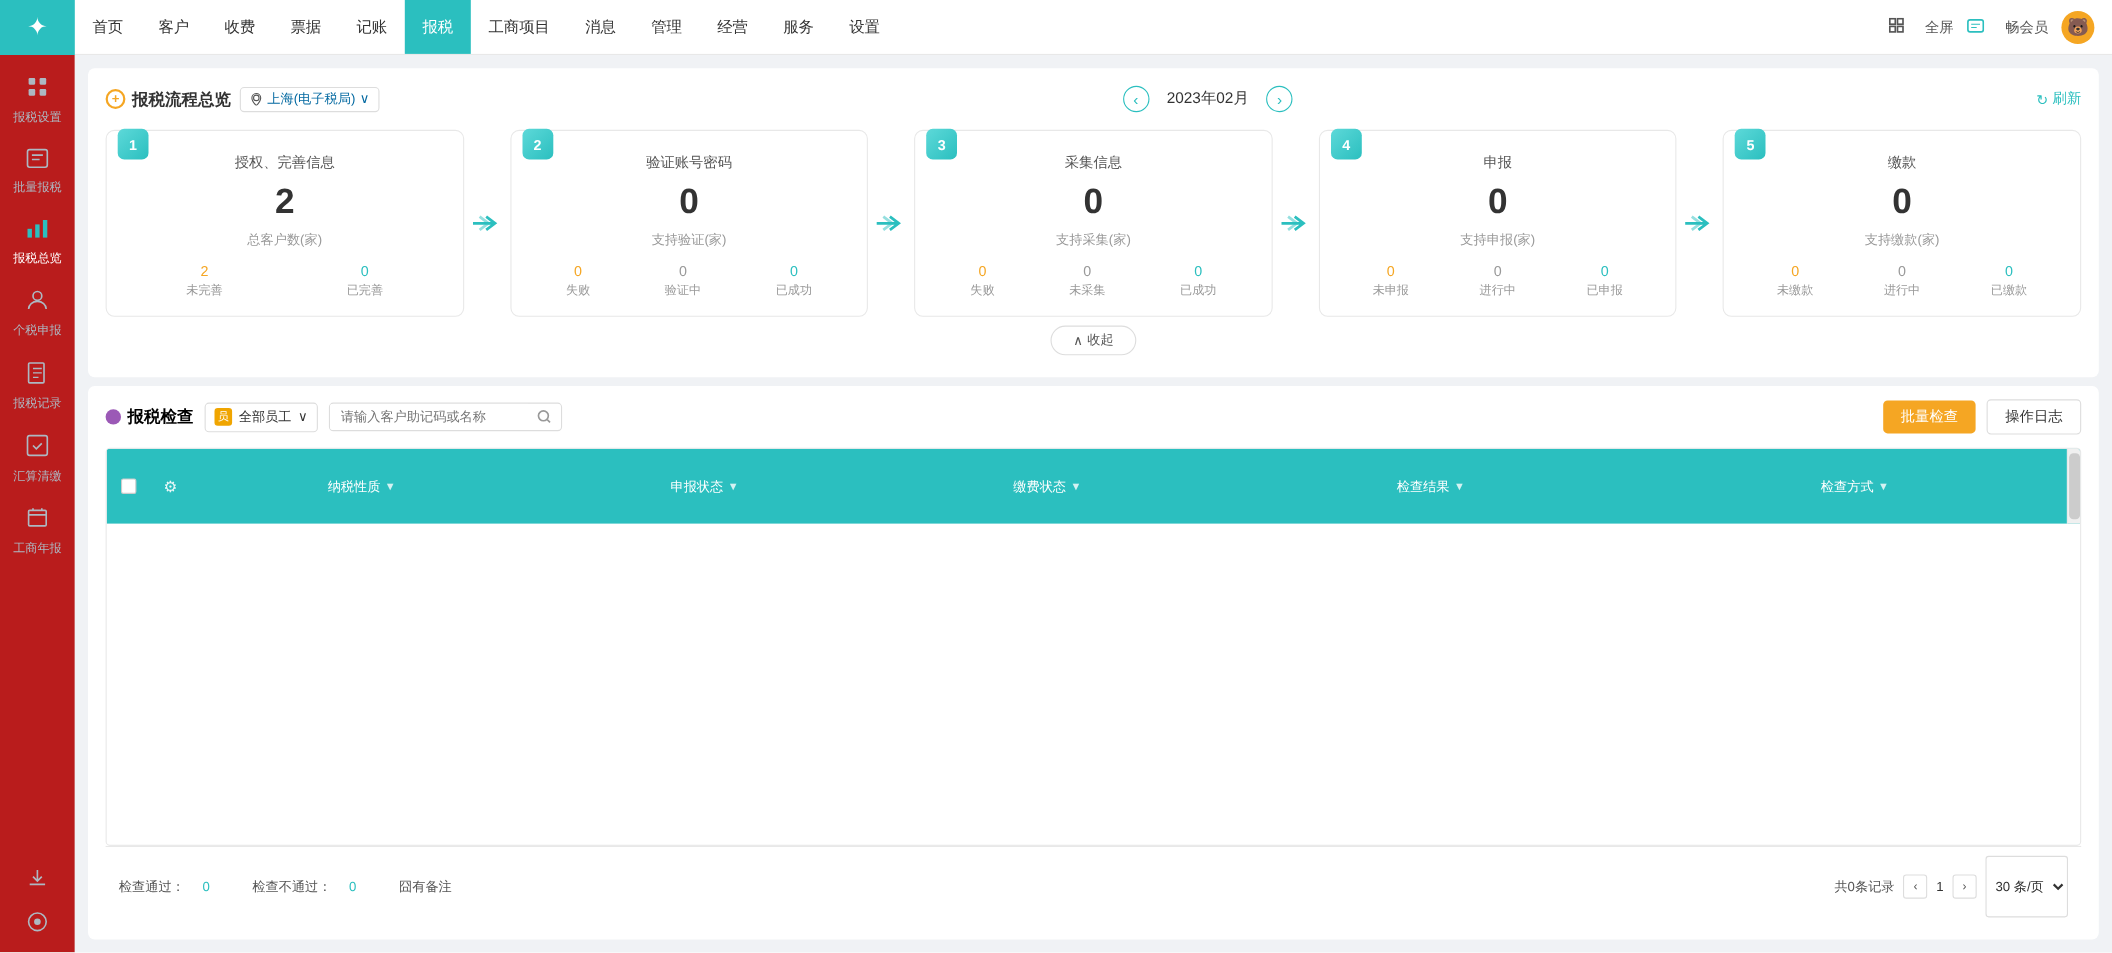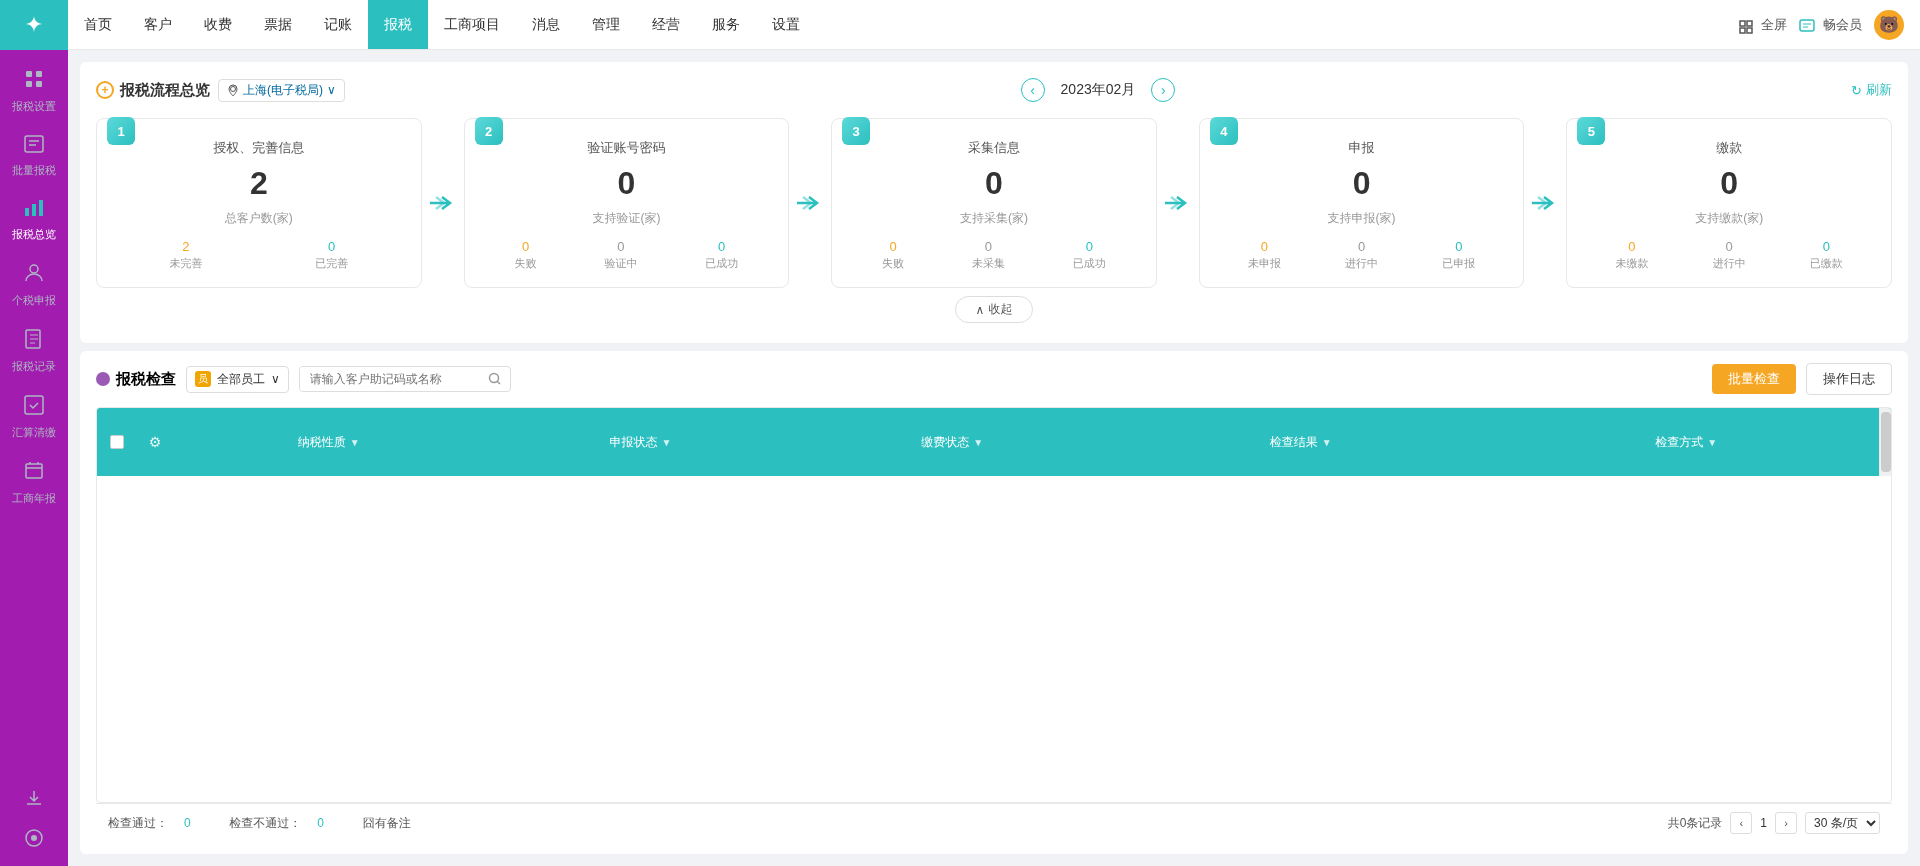--- a/index.html
+++ b/index.html
@@ -48,38 +48,38 @@
       color: white;
     }
     .nav-right {
       display: flex;
       align-items: center;
       gap: 12px;
       padding-right: 16px;
     }
     .nav-right-item {
       display: flex;
-      align-items: flex-end;
-      gap: 8px;
+      align-items: flex-start;
+      gap: 19px;
       cursor: pointer;
       color: #555;
       font-size: 13px;
     }
 
     
     .main-layout {
       display: flex;
       flex: 1;
       overflow: hidden;
     }
 
     
     .sidebar {
       width: 68px;
-      background: #a21caf;
+      background: #b91c1c;
       display: flex;
       flex-direction: column;
       align-items: center;
       padding-top: 8px;
       flex-shrink: 0;
     }
     .sidebar-item {
       width: 100%;
       display: flex;
       flex-direction: column;
@@ -466,21 +466,21 @@
       display: flex;
       align-items: center;
       justify-content: center;
       font-size: 11px;
       color: #555;
     }
     .page-num { font-size: 12px; color: #333; }
     .per-page-select {
       border: 1px solid #ddd;
       border-radius: 3px;
-      padding: 2px 4px;
+      padding: 19px 4px;
       font-size: 12px;
       color: #333;
       background: #fff;
       cursor: pointer;
     }
 
     
     .table-scroll {
       width: 12px;
       background: #f0f0f0;

